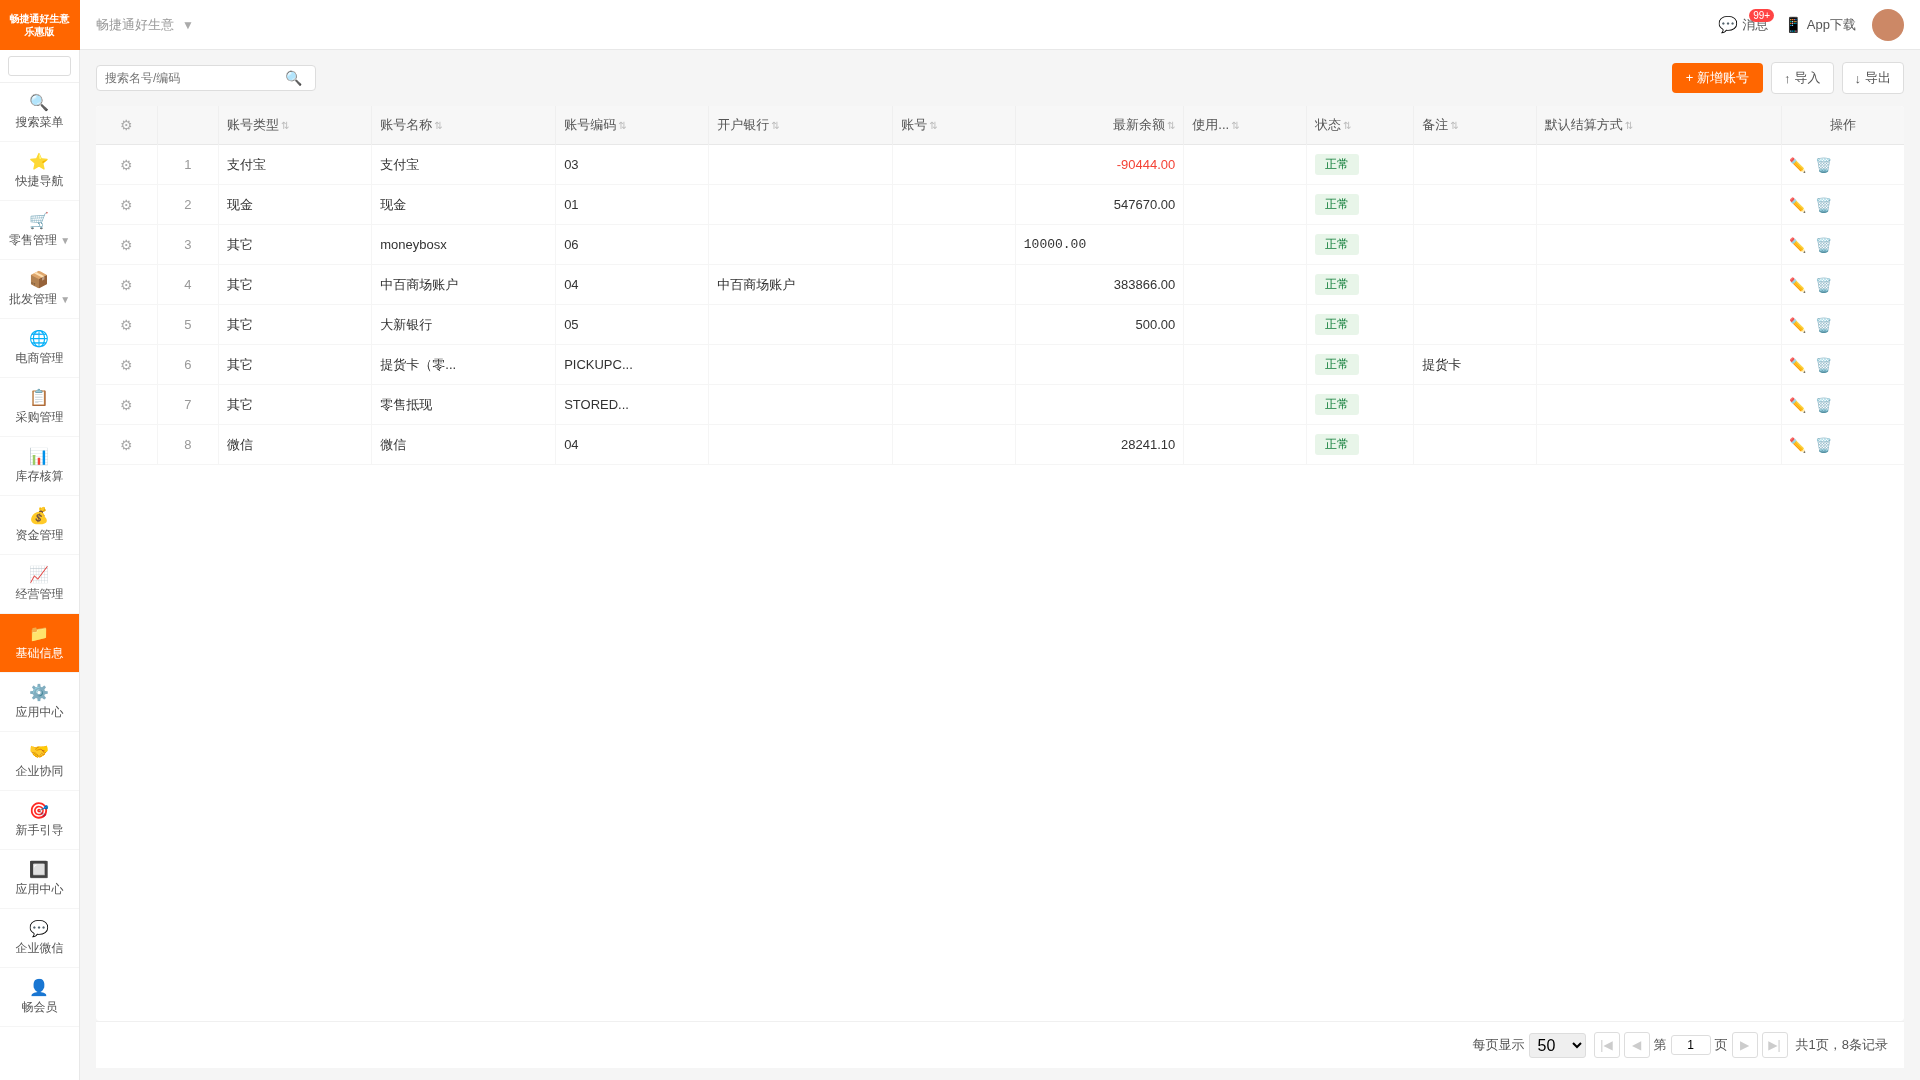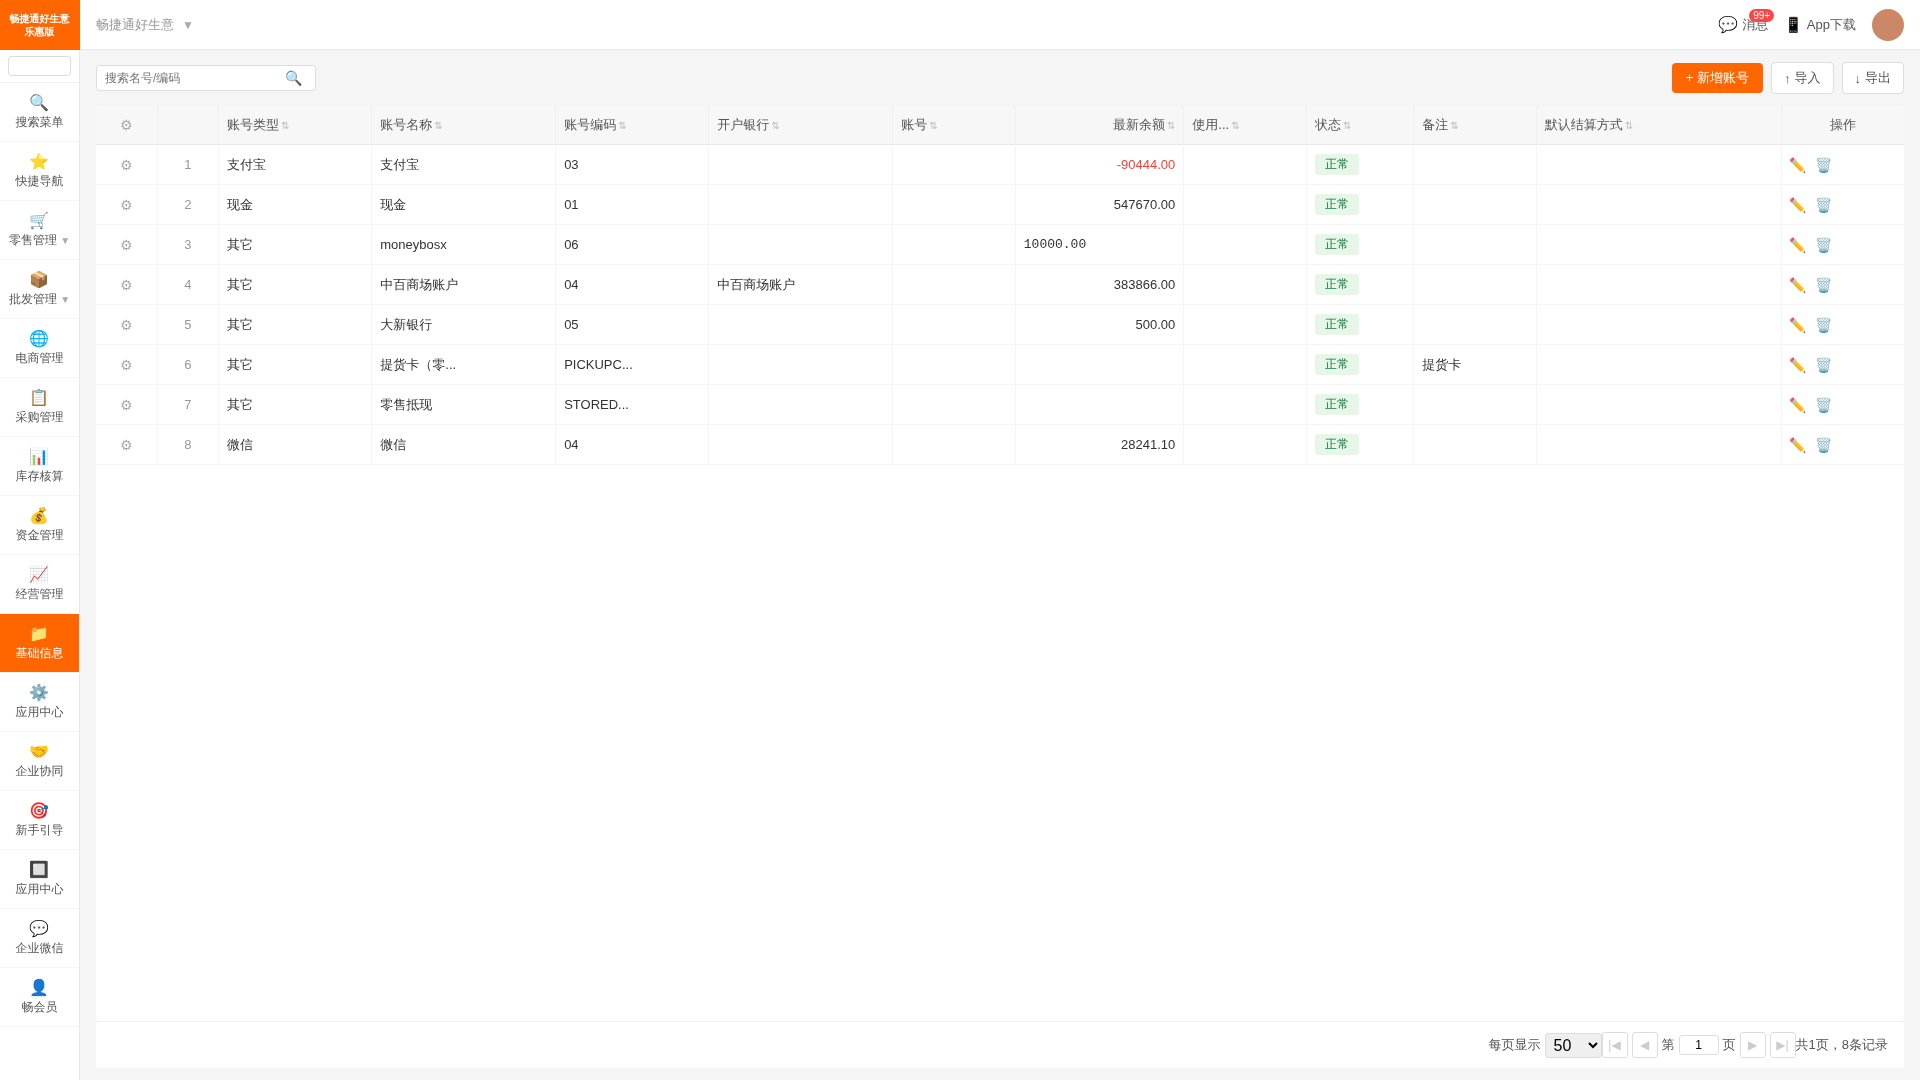--- a/index.html
+++ b/index.html
@@ -282,20 +282,21 @@
     }
     .action-btns { display: flex; gap: 8px; align-items: center; }
     .action-btn { color: #aaa; font-size: 14px; cursor: pointer; }
 
     
     .pagination {
       display: flex;
       align-items: center;
       justify-content: flex-end;
       padding: 10px 16px;
+      gap: 8px;
       font-size: 13px;
       color: #555;
       background: #fff;
       border-top: 1px solid #f0f0f0;
     }
     .page-size-select {
       display: flex;
       align-items: center;
       gap: 4px;
     }

